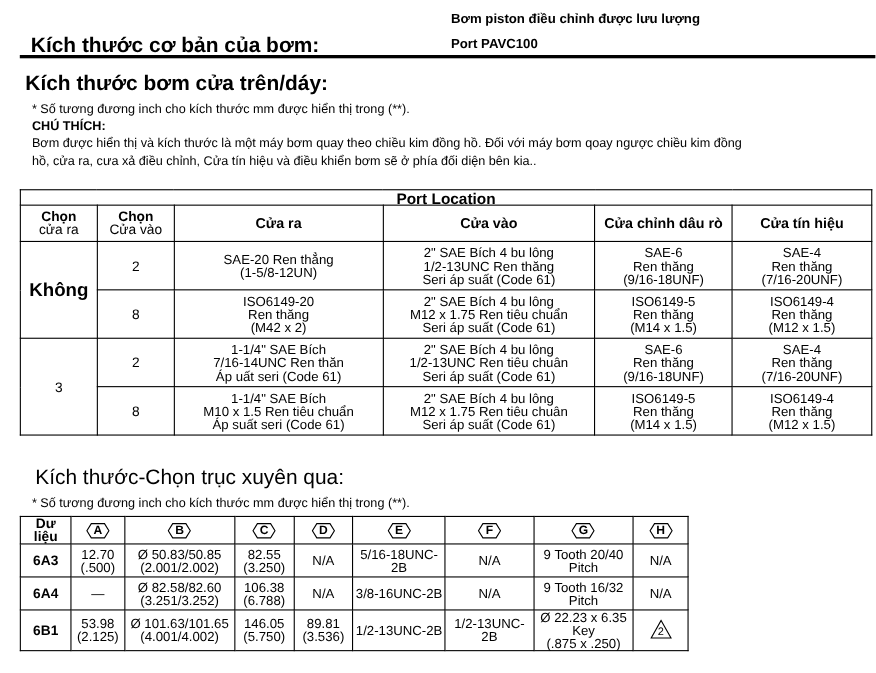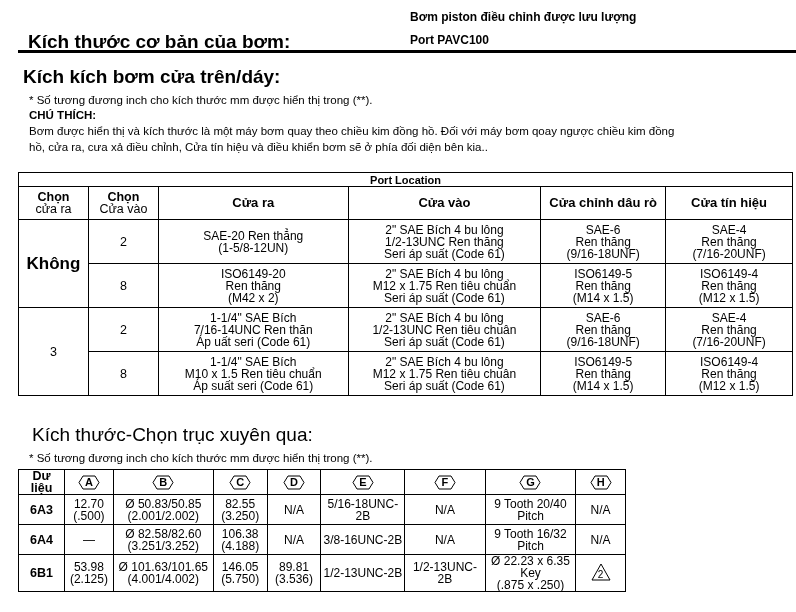--- a/index.html
+++ b/index.html
@@ -11,21 +11,21 @@
   .hdr-rule { position: absolute; left: 18px; top: 50px; width: 778px; height: 3px; background: #000; }
 
   .sec1-title { position: absolute; left: 23px; top: 66px; font-size: 19px; font-weight: bold; }
   .note-line { position: absolute; left: 17px; font-size: 11.5px; line-height: 14px; white-space: nowrap; margin-left: 12px; }
   .note-bold { font-weight: bold; }
 
   table { border-collapse: collapse; position: absolute; }
   td, th { border: 1px solid #000; text-align: center; vertical-align: middle; font-size: 12px; line-height: 12px; padding: 0 2px; font-weight: normal; }
 
   .port-table { left: 18px; top: 172px; width: 775px; }
-  .port-table .cap th { font-weight: bold; height: 14px; font-size: 11px; margin-top: 24px; }
+  .port-table .cap th { font-weight: bold; height: 14px; font-size: 14px; margin-top: 24px; }
   .port-table .hrow th { height: 33px; font-size: 13px; }
   .port-table .hrow th.bold { font-weight: bold; }
   .port-table td { height: 44px; white-space: pre-line; }
   .port-table td.sel { font-size: 12.5px; }
   .port-table td.khong { font-weight: bold; font-size: 17px; }
 
   .sec2-title { position: absolute; left: 32px; top: 424px; font-size: 19px; }
   .shaft-table { left: 18px; top: 469px; width: 608px; }
   .shaft-table th { height: 21px; font-size: 12px; }
   .shaft-table th.first { font-weight: bold; font-size: 12.5px; }
@@ -42,21 +42,21 @@
 </head>
 <body>
 
 <div class="hdr-left">Kích thước cơ bản của bơm:</div>
 <div class="hdr-right">
   <div>Bơm piston điều chỉnh được lưu lượng</div>
   <div>Port PAVC100</div>
 </div>
 <div class="hdr-rule"></div>
 
-<div class="sec1-title">Kích kích bơm cửa trên/dáy:</div>
+<div class="sec1-title">Kích thước bơm cửa trên/dáy:</div>
 <div class="note-line" style="top:93px">* Số tương đương inch cho kích thước mm được hiển thị trong (**).</div>
 <div class="note-line note-bold" style="top:108px">CHÚ THÍCH:</div>
 <div class="note-line" style="top:124px">Bơm được hiển thị và kích thước là một máy bơm quay theo chiều kim đồng hồ. Đối với máy bơm qoay  ngược chiều kim đồng</div>
 <div class="note-line" style="top:140px">hồ, cửa ra, cưa xả điều chỉnh, Cửa tín hiệu và điều khiển bơm sẽ ở phía đối diện bên kia..</div>
 
 <table class="port-table">
   <colgroup>
     <col style="width:70px">
       <col style="width:70px">
       <col style="width:190px">
@@ -198,21 +198,21 @@
     <td>N/A</td>
     <td>9 Tooth 20/40 Pitch</td>
     <td>N/A</td>
   </tr>
   <tr>
     <td class="code">6A4</td>
     <td>—</td>
     <td>Ø 82.58/82.60
 (3.251/3.252)</td>
     <td>106.38
-(4.188)</td>
+(6.788)</td>
     <td>N/A</td>
     <td>3/8-16UNC-2B</td>
     <td>N/A</td>
     <td>9 Tooth 16/32 Pitch</td>
     <td>N/A</td>
   </tr>
   <tr>
     <td class="code">6B1</td>
     <td>53.98
 (2.125)</td>

